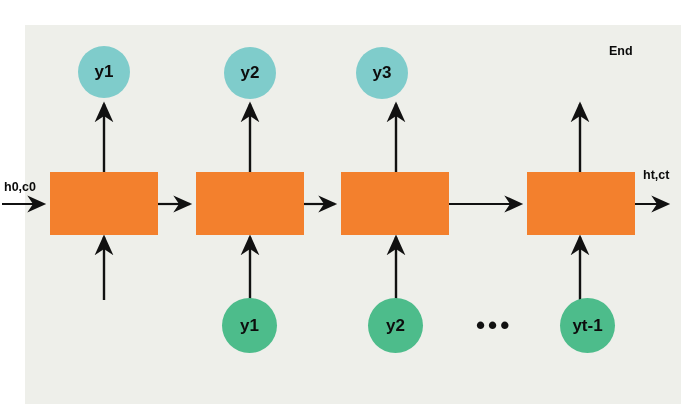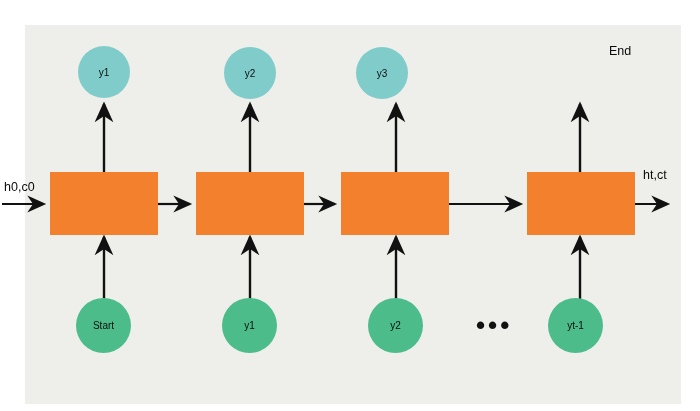--- a/index.html
+++ b/index.html
@@ -31,38 +31,38 @@
     top: 172px;
     width: 108px;
     height: 63px;
   }
   .node-circle {
     position: absolute;
     border-radius: 50%;
     display: flex;
     align-items: center;
     justify-content: center;
-    font-weight: normal;
-    font-size: 10px;
+    font-weight: bold;
+    font-size: 17px;
     color: #0d0d0d;
     letter-spacing: 0px;
   }
   .node-out {
     background: #7fcccb;
     width: 52px;
     height: 52px;
   }
   .node-in {
     background: #4dbc8b;
     width: 55px;
     height: 55px;
   }
   .label-txt {
     position: absolute;
-    font-weight: normal;
+    font-weight: bold;
     font-size: 12.5px;
     color: #0a0a0a;
     white-space: nowrap;
   }
   .arrow-svg {
     position: absolute;
     overflow: visible;
   }
   .dots {
     position: absolute;
@@ -126,24 +126,23 @@
 
   <div class="cell-box" style="left:50px;"></div>
   <div class="cell-box" style="left:196px;"></div>
   <div class="cell-box" style="left:341px;"></div>
   <div class="cell-box" style="left:527px;"></div>
 
   <div class="node-circle node-out" style="left:78px;  top:46px;">y1</div>
   <div class="node-circle node-out" style="left:224px; top:47px;">y2</div>
   <div class="node-circle node-out" style="left:356px; top:47px;">y3</div>
 
-  <div class="node-circle node-in" style="left:76px;  top:298px;">Start</div>
   <div class="node-circle node-in" style="left:222px; top:298px;">y1</div>
   <div class="node-circle node-in" style="left:368px; top:298px;">y2</div>
-  <div class="node-circle node-in" style="left:548px; top:298px;">yt-1</div>
+  <div class="node-circle node-in" style="left:560px; top:298px;">yt-1</div>
 
   <div class="dots">•••</div>
 
   <div class="label-txt" style="left:4px;  top:180px;">h0,c0</div>
   <div class="label-txt" style="left:643px; top:168px;">ht,ct</div>
   <div class="label-txt" style="left:609px; top:44px;">End</div>
 
 </div>
 
 </body></html>

